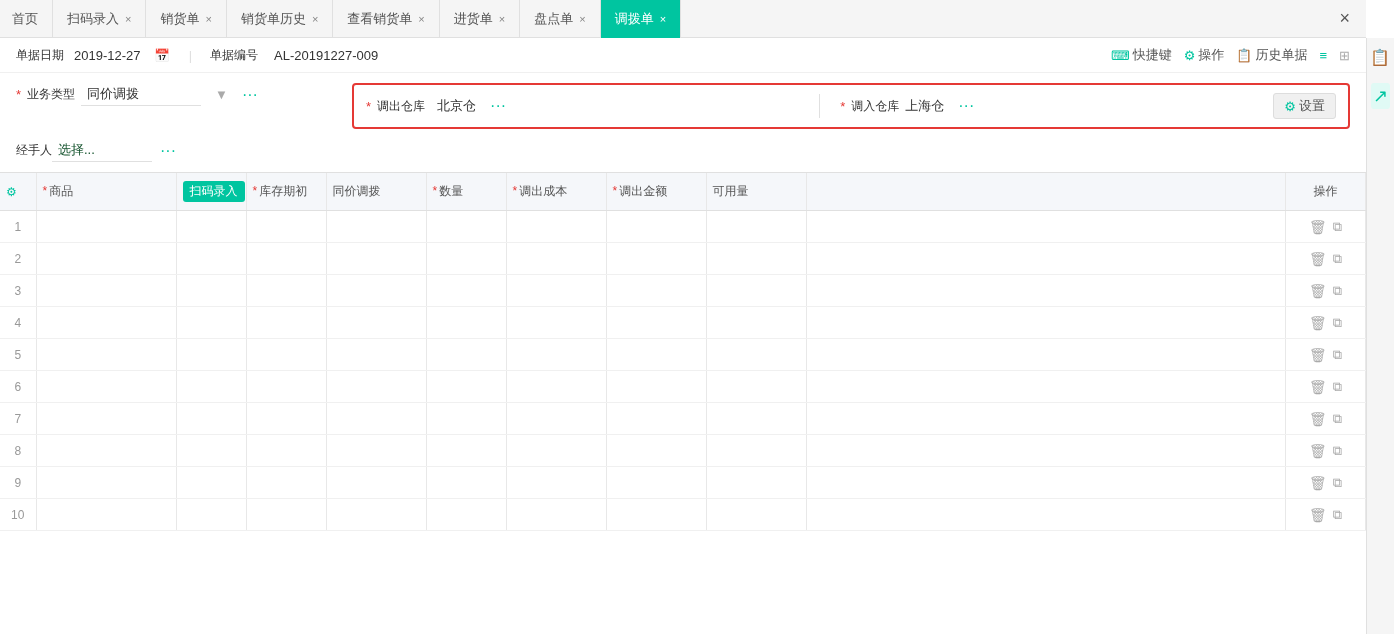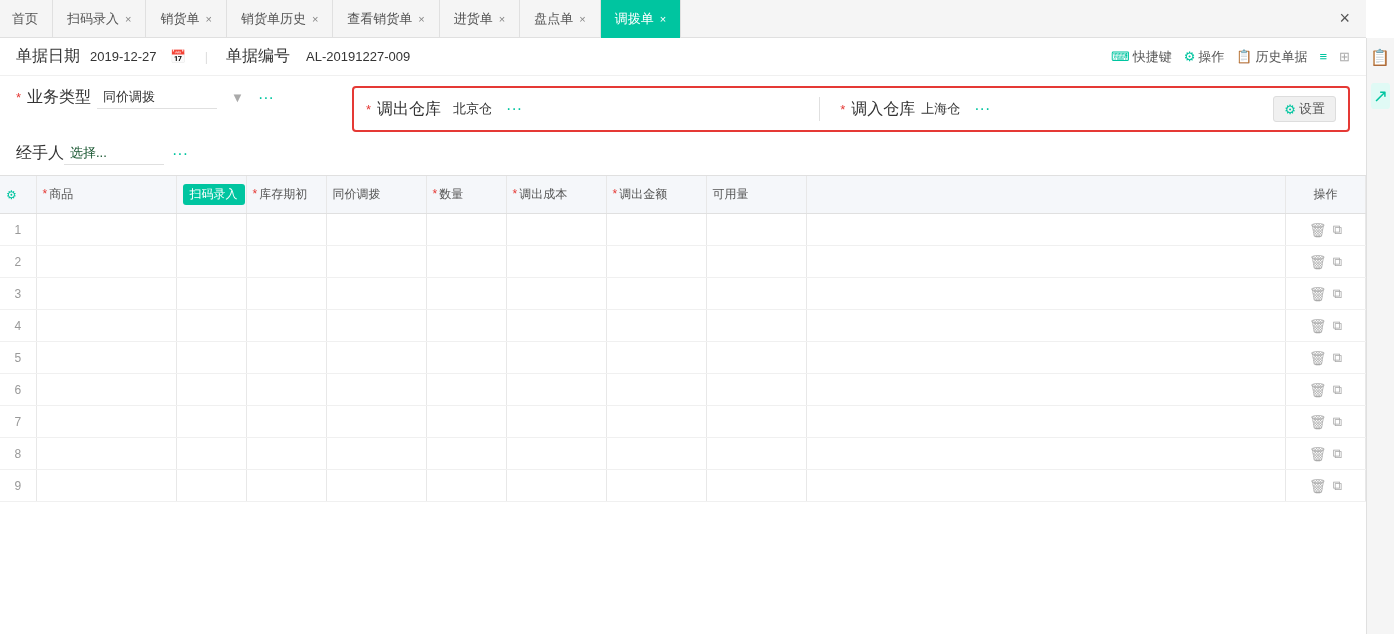--- a/index.html
+++ b/index.html
@@ -27,21 +27,21 @@
       margin-left: auto; cursor: pointer; color: #555; font-size: 18px; padding: 0 8px;
     }
 
     
     .toolbar-row {
       display: flex; align-items: center; padding: 8px 16px; border-bottom: 1px solid #f0f0f0;
       background: #fff; gap: 16px;
     }
     .toolbar-left { display: flex; align-items: center; gap: 10px; }
     .toolbar-right { margin-left: auto; display: flex; align-items: center; gap: 12px; color: #555; font-size: 13px; }
-    .field-label { color: #333; font-size: 16px; }
+    .field-label { color: #333; font-size: 12px; }
     .field-value { color: #333; font-size: 13px; font-weight: 500; }
     .date-icon { color: #00c5a0; margin-left: 4px; cursor: pointer; }
     .toolbar-btn { display: flex; align-items: center; gap: 3px; cursor: pointer; color: #555; font-size: 13px; }
     .icon-teal { color: #00c5a0; }
 
     
     .form-area {
       padding: 10px 16px; background: #fff; display: flex; gap: 16px; align-items: flex-start;
     }
     .form-left { display: flex; flex-direction: column; gap: 10px; min-width: 320px; }
@@ -423,20 +423,38 @@
       <td></td>
       <td></td>
       <td></td>
       <td>
         <div class="ops-icons">
           <span class="op-icon">🗑</span>
           <span class="op-icon" style="color:#aaa; font-size:13px;">⧉</span>
         </div>
       </td>
     </tr>
+            <tr>
+      <td class="row-num">10</td>
+      <td></td>
+      <td></td>
+      <td></td>
+      <td></td>
+      <td></td>
+      <td></td>
+      <td></td>
+      <td></td>
+      <td></td>
+      <td>
+        <div class="ops-icons">
+          <span class="op-icon">🗑</span>
+          <span class="op-icon" style="color:#aaa; font-size:13px;">⧉</span>
+        </div>
+      </td>
+    </tr>
           </tbody>
 
       </table>
     </div>
   </div>
 </div>
 
 <div class="right-sidebar">
   <span class="sidebar-icon">📋</span>
   <span class="sidebar-icon active" style="color:#00c5a0; font-size:18px;">↗</span>

